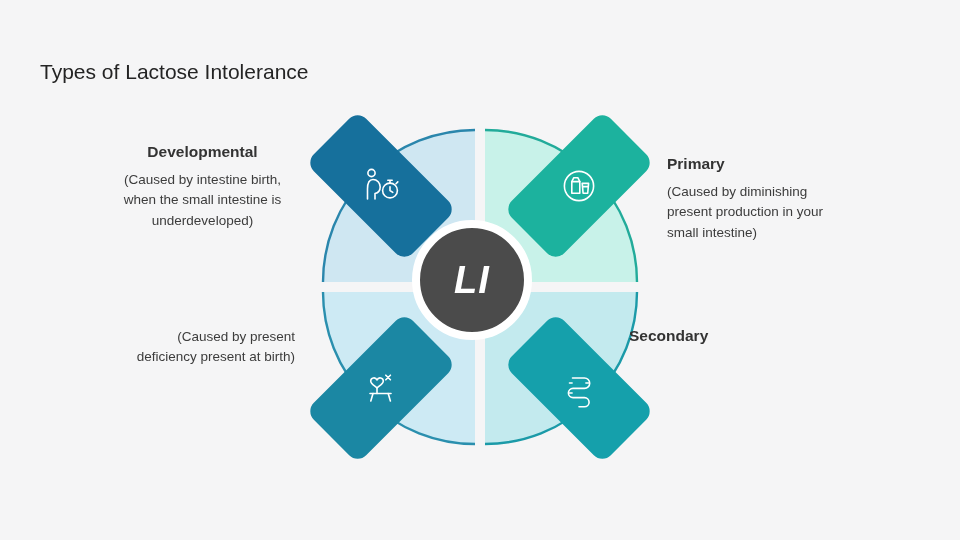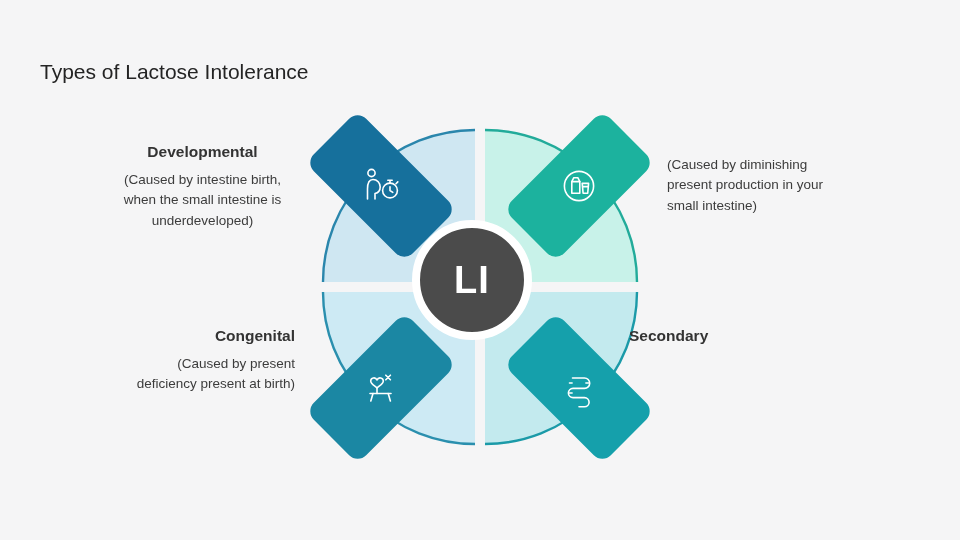--- a/index.html
+++ b/index.html
@@ -32,21 +32,21 @@
   .ccw { transform: rotate(-45deg); }
   .cw  { transform: rotate(45deg); }
   .icon-wrap svg { width: 46px; height: 46px; stroke: #ffffff; fill: none;
     stroke-width: 1.6; stroke-linecap: round; stroke-linejoin: round; }
   .center-circle {
     position: absolute; left: 412px; top: 220px;
     width: 120px; height: 120px; border-radius: 50%;
     border: 8px solid #ffffff; background: #4b4b4b;
     display: flex; align-items: center; justify-content: center;
   }
-  .center-label { font-size: 38px; font-weight: 700; color: #ffffff; letter-spacing: 1px; }
+  .center-label { font-size: 38px; font-weight: 700; color: #ffffff; letter-spacing: 1px; font-style: italic; }
   .label-block { position: absolute; }
   .label-block h3 { margin: 0 0 9px 0; font-size: 15.5px; font-weight: 700; color: #333333; }
   .label-block p  { margin: 0; font-size: 13.5px; line-height: 1.5; color: #3c3c3c; }
   .blk-dev { left: 110px; top: 143px; width: 185px; text-align: center; }
   .blk-pri { left: 667px; top: 155px; width: 162px; text-align: left; }
   .blk-con { left: 115px; top: 327px; width: 180px; text-align: right; }
   .blk-sec { left: 629px; top: 327px; width: 152px; text-align: left; }
 </style>
 </head>
 <body>
@@ -116,25 +116,25 @@
   <div class="center-circle" style="background-color: rgb(75, 75, 75);">
     <span class="center-label">LI</span>
   </div>
 
   <div class="label-block blk-dev">
     <h3>Developmental</h3>
     <p>(Caused by intestine birth, when the small intestine is underdeveloped)</p>
   </div>
 
   <div class="label-block blk-pri">
+    <h3>Primary</h3>
     <p>(Caused by diminishing present production in your small intestine)</p>
   </div>
 
   <div class="label-block blk-con">
-    <h3>Congenital</h3>
     <p>(Caused by present deficiency present at birth)</p>
   </div>
 
   <div class="label-block blk-sec">
     <h3>Secondary</h3>
   </div>
 
 </div>
 
 </body></html>

